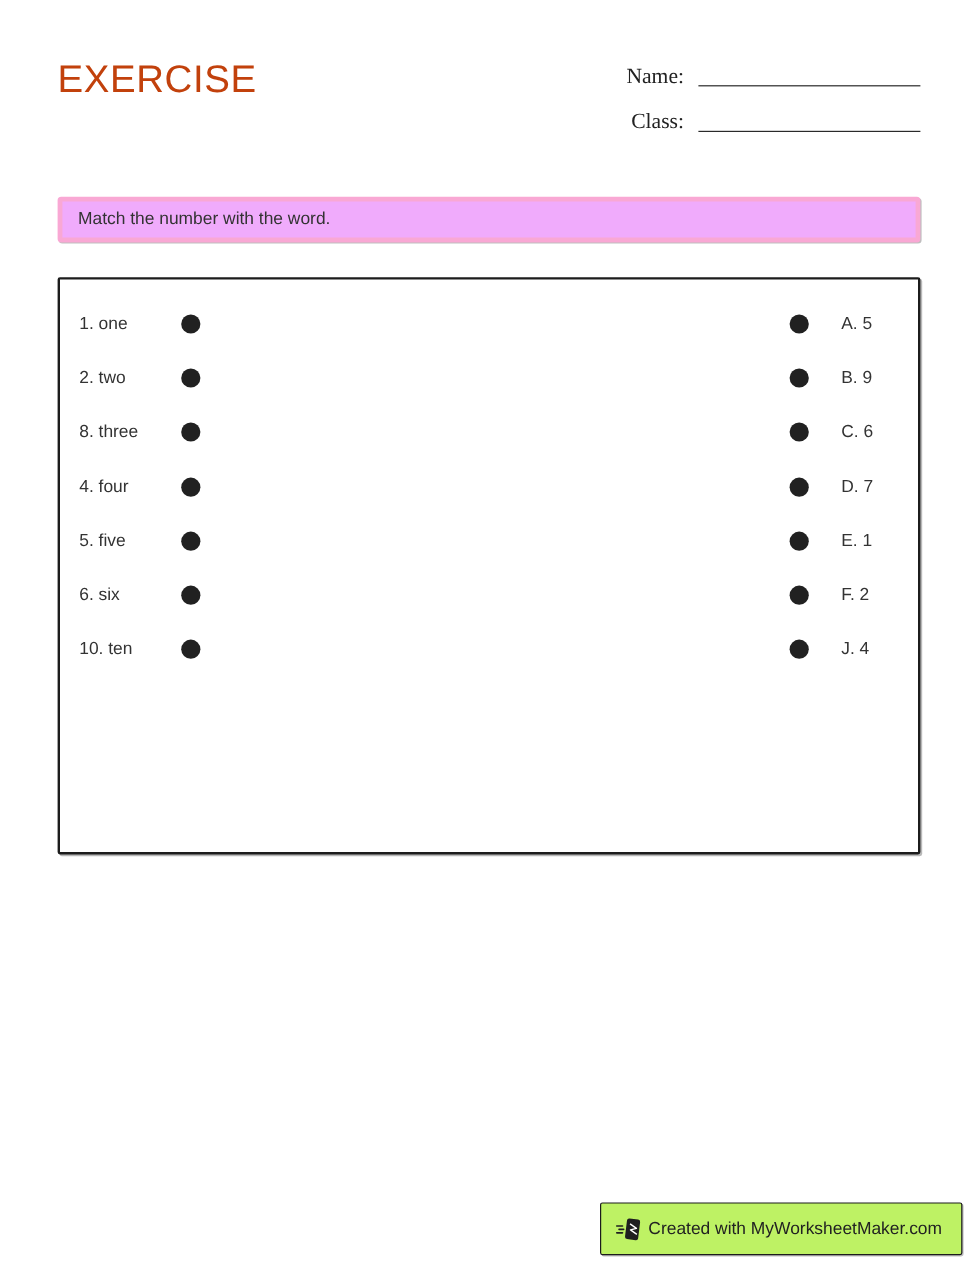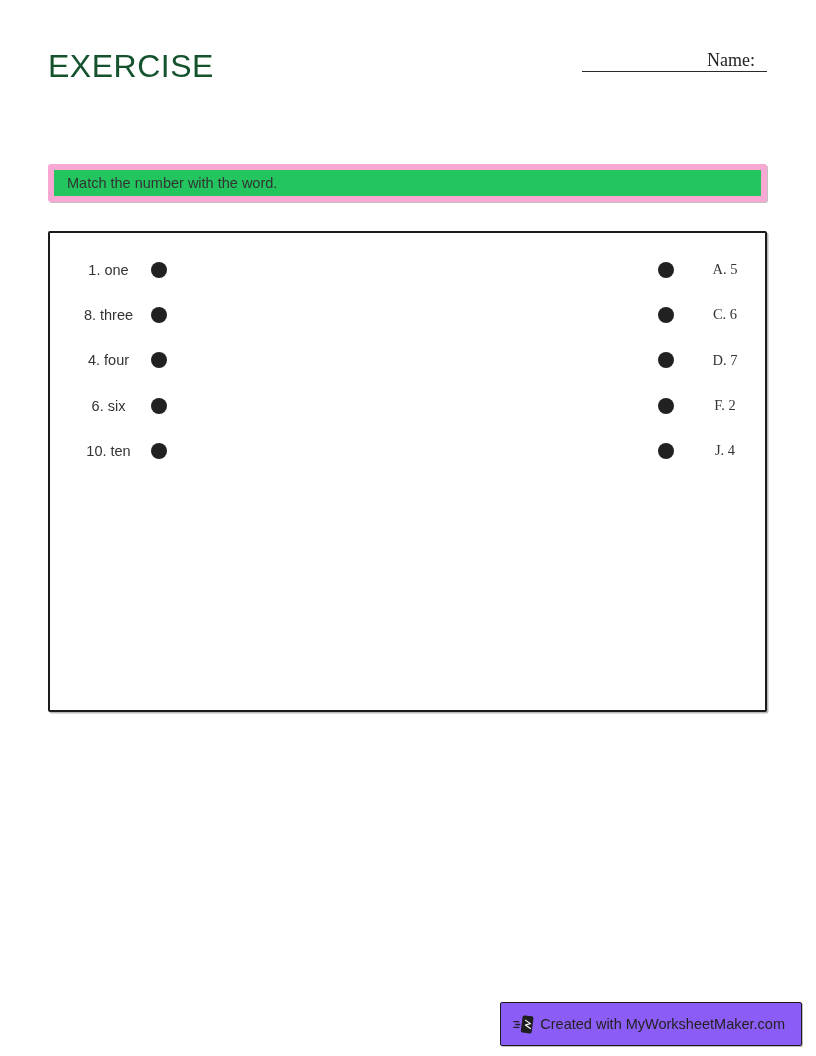--- a/index.html
+++ b/index.html
@@ -15,36 +15,35 @@
   }
 
   
   .title {
     position: absolute;
     left: 48px;
     top: 48px;
     font-size: 32px;
     font-weight: 500;
     letter-spacing: 0.5px;
-    color: #14532d;
+    color: #c2410c;
   }
   .fields {
     position: absolute;
     top: 44px;
     right: 49px;
     display: flex;
     flex-direction: column;
     gap: 8px;
   }
   .field-row {
     display: flex;
     align-items: flex-end;
     justify-content: flex-end;
     height: 30px;
-    flex-direction: column;
   }
   .field-label {
     font-family: "Liberation Serif", "DejaVu Serif", serif;
     font-size: 18px;
     color: #222222;
     margin-right: 12px;
     line-height: 1;
     padding-bottom: 2px;
   }
   .field-line {
@@ -55,76 +54,75 @@
     margin-bottom: 2px;
   }
 
   
   .instruction-box {
     position: absolute;
     left: 48px;
     top: 164px;
     width: 719px;
     height: 38px;
-    border: 6px solid #f9a8d4;
+    border: 4px solid #f9a8d4;
     border-radius: 3px;
-    background: #22c55e;
+    background: #f0abfc;
     box-shadow: 1px 1px 0 rgba(0,0,0,0.25);
     display: flex;
     align-items: center;
     padding-left: 13px;
     font-size: 14.5px;
     color: #333333;
   }
 
   
   .match-box {
     position: absolute;
     left: 48px;
     top: 231px;
     width: 719px;
     height: 481px;
     border: 2px solid #1c1c1c;
     border-radius: 2px;
     background: #ffffff;
     box-shadow: 1.5px 1.5px 0 rgba(0,0,0,0.28);
     padding: 14px 16px 0 16px;
-    text-align: center;
   }
   .match-row {
     display: flex;
     align-items: center;
     height: 45.3px;
   }
   .item-label {
     font-size: 14.5px;
     color: #333333;
     white-space: nowrap;
   }
   .item-label.left { width: 85px; }
-  .item-label.right { width: 48px; margin-left: 27px; font-family: Liberation Serif, serif; }
+  .item-label.right { width: 48px; margin-left: 27px; }
   .dot {
     width: 16px;
     height: 16px;
     border-radius: 50%;
     background: #212121;
     flex: 0 0 auto;
     cursor: pointer;
   }
   .flex-spacer { flex: 1 1 auto; }
 
   
   .footer-badge {
     position: absolute;
     right: 14px;
     bottom: 10px;
     height: 44px;
     border: 1.5px solid #1c1c1c;
     border-radius: 2px;
-    background: #8b5cf6;
+    background: #bef264;
     box-shadow: 1px 1px 0 rgba(0,0,0,0.25);
     display: flex;
     align-items: center;
     gap: 4px;
     padding: 0 16px 0 12px;
     font-size: 14.5px;
     color: #222222;
   }
   .logo { display: inline-flex; align-items: center; }
 </style>
@@ -133,47 +131,65 @@
 
 <div class="page">
 
   <h1 class="title">EXERCISE</h1>
 
   <div class="fields">
     <div class="field-row">
       <span class="field-label">Name:</span>
       <span class="field-line"></span>
     </div>
+    <div class="field-row">
+      <span class="field-label">Class:</span>
+      <span class="field-line"></span>
+    </div>
   </div>
 
   <div class="instruction-box">
     <span>Match the number with the word.</span>
   </div>
 
   <div class="match-box" id="match-box">
       <div class="match-row">
         <span class="item-label left">1. one</span>
         <span class="dot"></span>
         <span class="flex-spacer"></span>
         <span class="dot"></span>
         <span class="item-label right">A. 5</span>
       </div>
       <div class="match-row">
+        <span class="item-label left">2. two</span>
+        <span class="dot"></span>
+        <span class="flex-spacer"></span>
+        <span class="dot"></span>
+        <span class="item-label right">B. 9</span>
+      </div>
+      <div class="match-row">
         <span class="item-label left">8. three</span>
         <span class="dot"></span>
         <span class="flex-spacer"></span>
         <span class="dot"></span>
         <span class="item-label right">C. 6</span>
       </div>
       <div class="match-row">
         <span class="item-label left">4. four</span>
         <span class="dot"></span>
         <span class="flex-spacer"></span>
         <span class="dot"></span>
         <span class="item-label right">D. 7</span>
+      </div>
+      <div class="match-row">
+        <span class="item-label left">5. five</span>
+        <span class="dot"></span>
+        <span class="flex-spacer"></span>
+        <span class="dot"></span>
+        <span class="item-label right">E. 1</span>
       </div>
       <div class="match-row">
         <span class="item-label left">6. six</span>
         <span class="dot"></span>
         <span class="flex-spacer"></span>
         <span class="dot"></span>
         <span class="item-label right">F. 2</span>
       </div>
       <div class="match-row">
         <span class="item-label left">10. ten</span>

